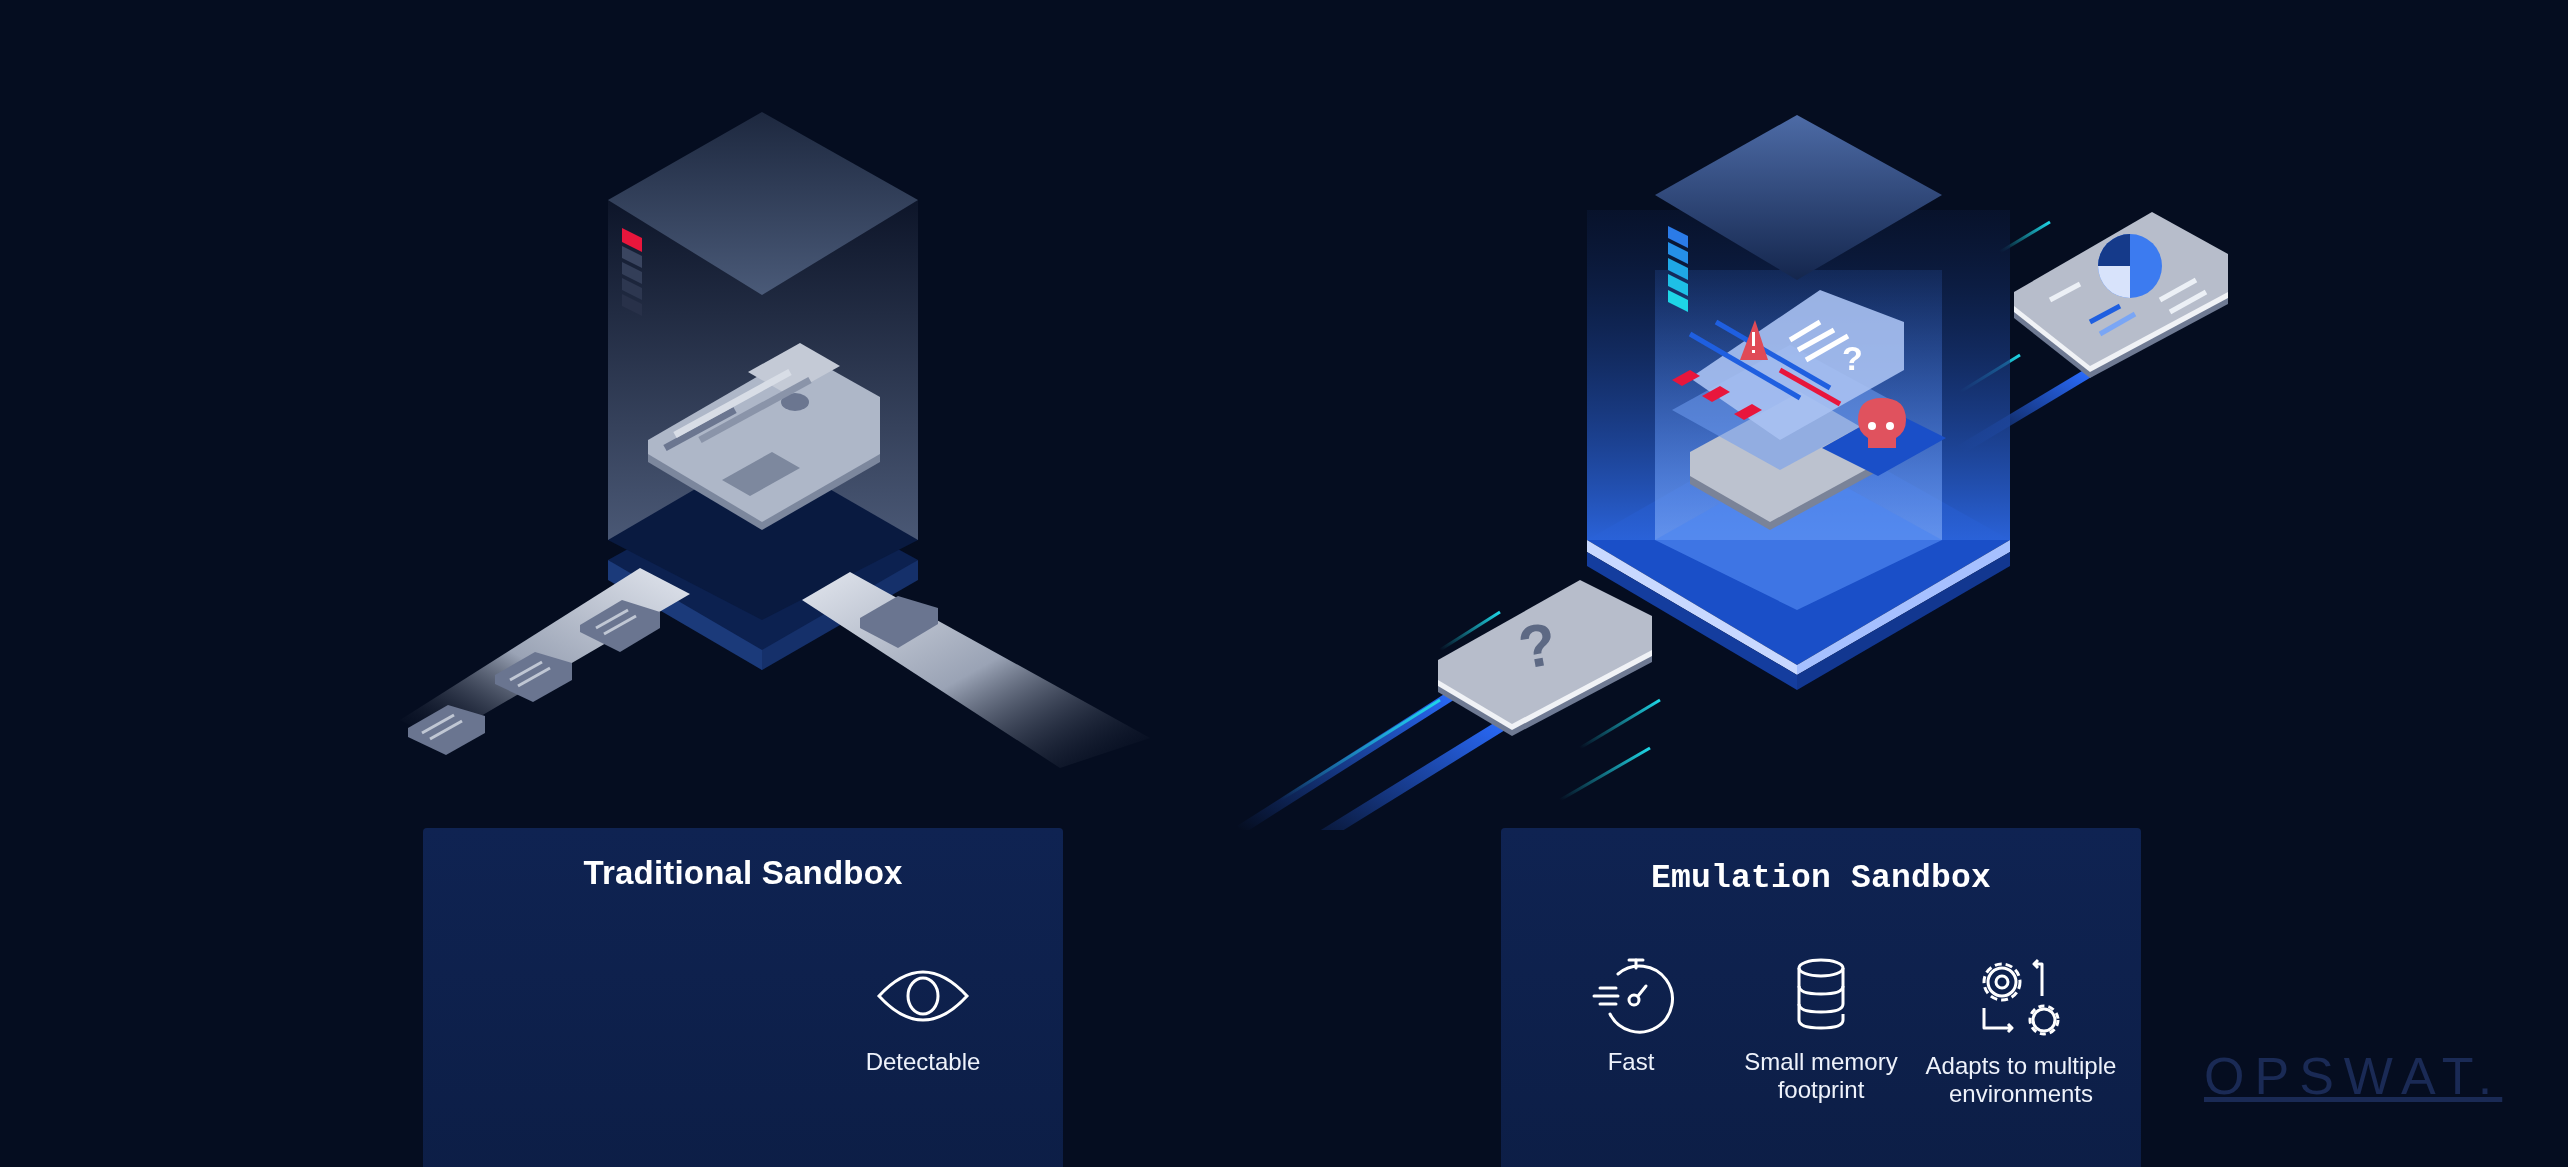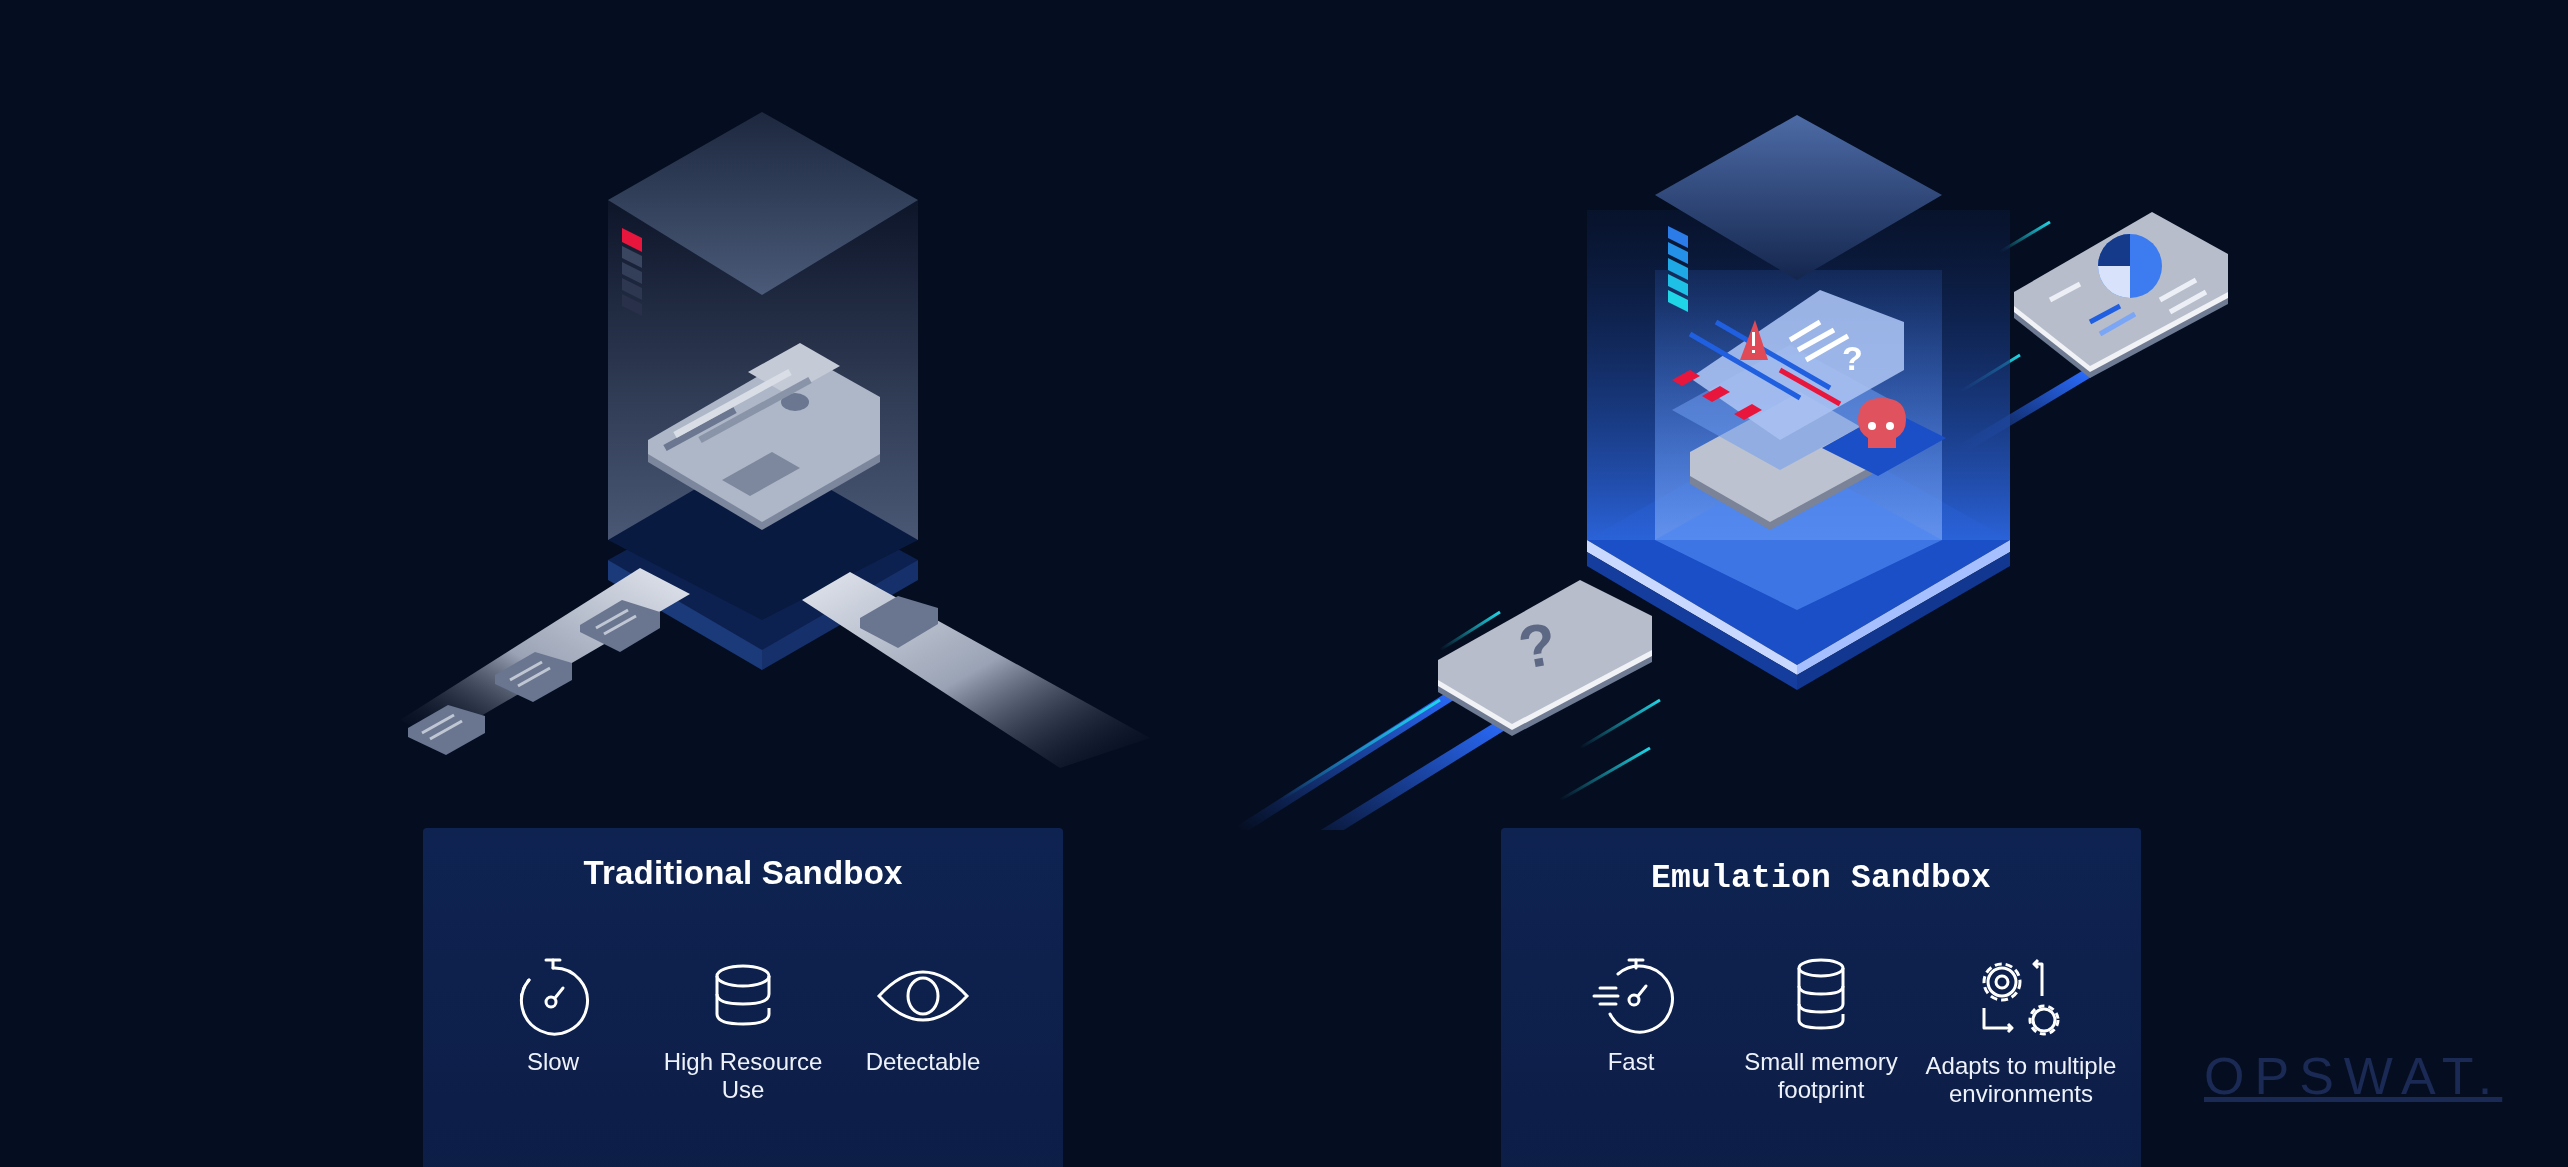--- a/index.html
+++ b/index.html
@@ -213,45 +213,21 @@
       <line x1="2100" y1="334" x2="2135" y2="314" stroke="#7aa6f5" stroke-width="5"></line>
       <line x1="2160" y1="300" x2="2196" y2="280" stroke="#ecf0f6" stroke-width="5"></line>
       <line x1="2170" y1="312" x2="2206" y2="292" stroke="#ecf0f6" stroke-width="5"></line>
     </g>
   </g>
 </svg>
 
 <div class="panel trad">
   <div class="panel-title">Traditional Sandbox</div>
 
-  <div class="feature" style="left:60px; width:140px;">
-    <svg class="icon" width="76" height="80" viewBox="0 0 76 80">
-      <g fill="none" stroke="#ffffff" stroke-width="3" stroke-linecap="round">
-        <line x1="31" y1="4" x2="45" y2="4"></line>
-          <line x1="38" y1="4" x2="38" y2="12"></line>
-        <path d="M38,12 A33,33 0 1 1 14,24"></path>
-        <path d="M14,24 A33,33 0 0 0 6,44" stroke-dasharray="2,6"></path>
-        <circle cx="36" cy="46" r="5"></circle>
-          <line x1="40" y1="42" x2="48" y2="32"></line>
-      </g>
-    </svg>
-    <span class="label">Slow</span>
-  </div>
-
-  <div class="feature" style="left:230px; width:180px;">
-    <svg class="icon" width="62" height="80" viewBox="0 0 62 80">
-      <g fill="none" stroke="#ffffff" stroke-width="3">
-        <ellipse cx="31" cy="20" rx="26" ry="10"></ellipse>
-        <path d="M5,20 V58 Q5,68 31,68 Q57,68 57,58 V52"></path>
-        <path d="M5,38 Q5,48 31,48 Q57,48 57,38 V20"></path>
-      </g>
-    </svg>
-    <span class="label">High Resource</span>
-    <span class="label">Use</span>
-  </div>
+
 
   <div class="feature" style="left:420px; width:160px;">
     <svg class="icon" width="96" height="80" viewBox="0 0 96 80">
       <g fill="none" stroke="#ffffff" stroke-width="3">
         <path d="M4,40 Q48,-8 92,40 Q48,88 4,40 z"></path>
         <ellipse cx="48" cy="40" rx="15" ry="18"></ellipse>
       </g>
     </svg>
     <span class="label">Detectable</span>
   </div>

